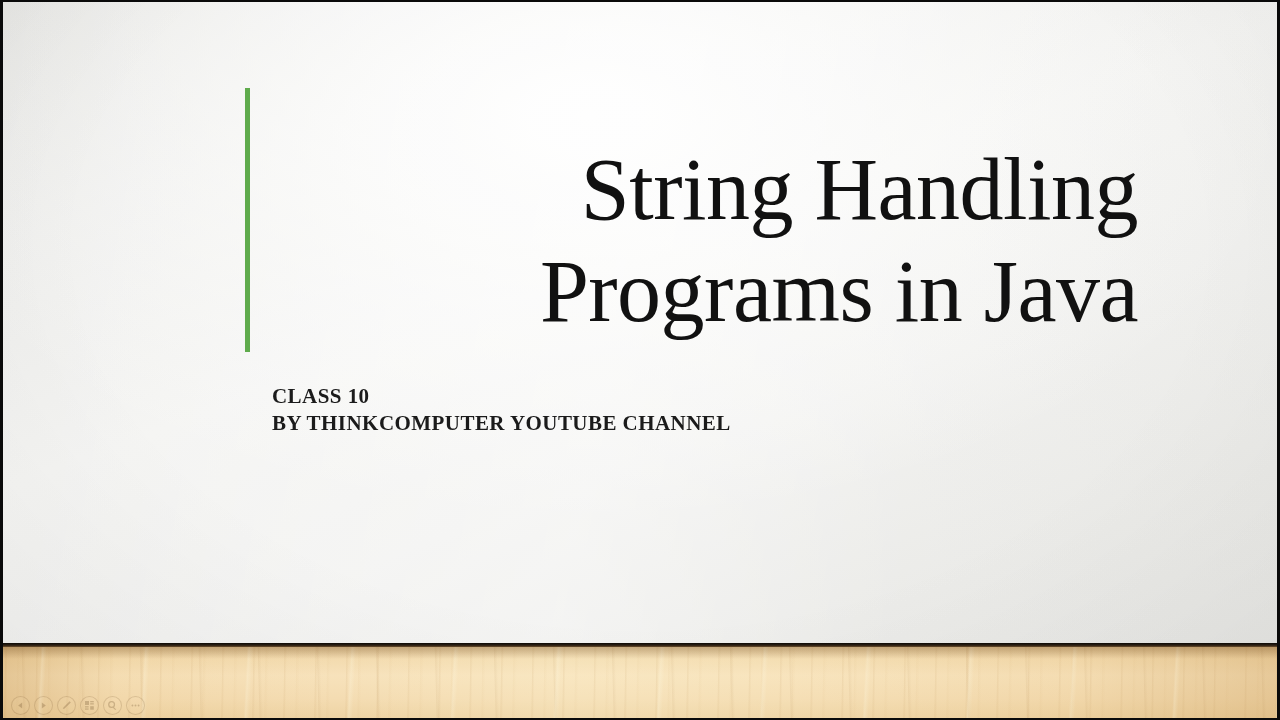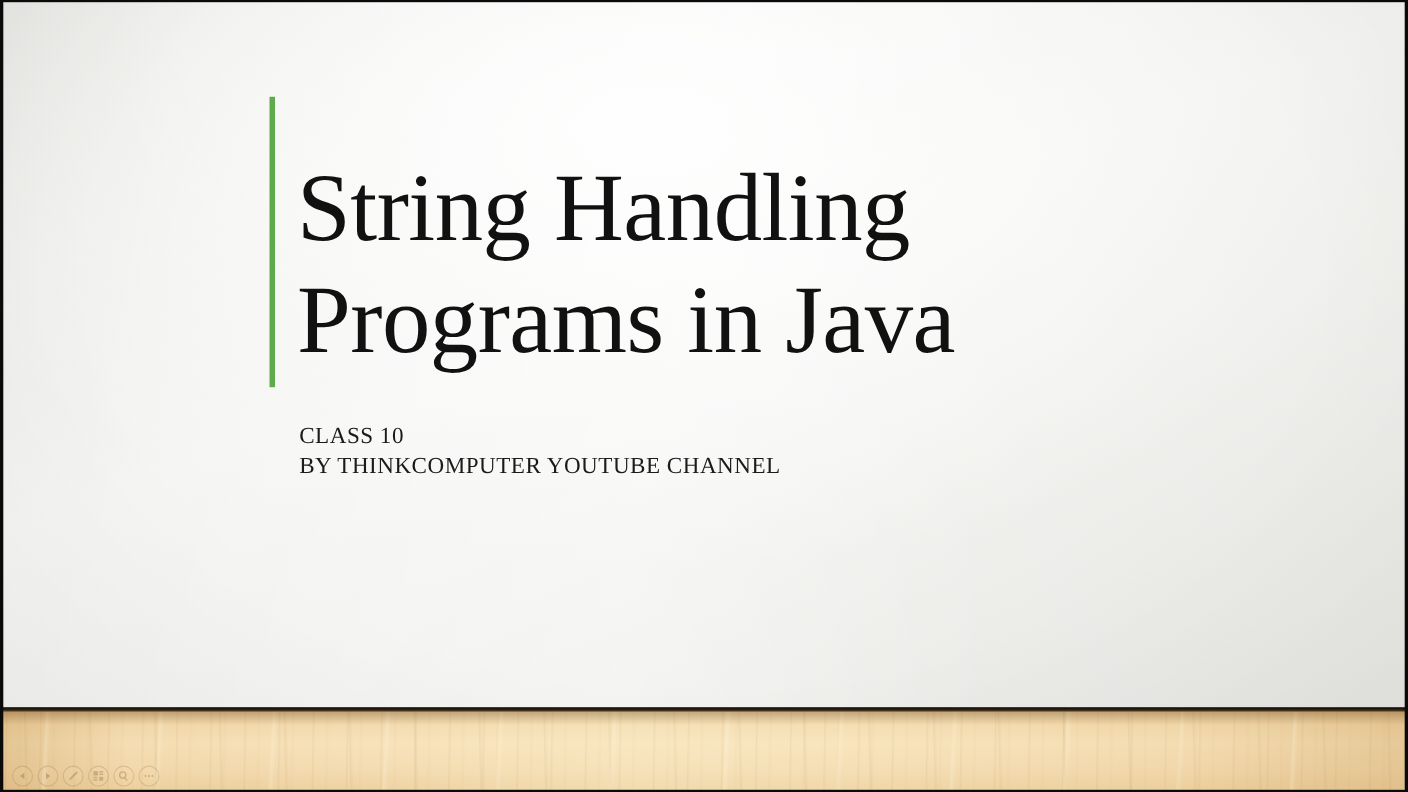--- a/index.html
+++ b/index.html
@@ -159,23 +159,24 @@
   #accent-bar {
     position: absolute;
     left: 245px;
     top: 88px;
     width: 5px;
     height: 264px;
     background: #5fab4c;
   }
   #title-block {
     position: absolute;
-    left: 270px;
+    left: 258px;
     top: 139px;
     width: 880px;
+    text-align: right;
   }
   #slide-title {
     margin: 0;
     font-family: "Liberation Serif", "DejaVu Serif", serif;
     font-size: 88px;
     line-height: 1.16;
     font-weight: 400;
     color: #111111;
     letter-spacing: -0.5px;
     white-space: pre-line;
@@ -186,21 +187,21 @@
     position: absolute;
     left: 272px;
     top: 383px;
     width: 820px;
   }
   .subtitle-line {
     margin: 0;
     font-family: "Liberation Serif", "DejaVu Serif", serif;
     font-size: 21px;
     line-height: 1.28;
-    font-weight: 400;
+    font-weight: 700;
     color: #1b1b1b;
     letter-spacing: 0.45px;
     text-transform: uppercase;
   }
   #subtitle-line-2 { }
 
   
   #presenter-toolbar {
     position: absolute;
     left: 11px;

